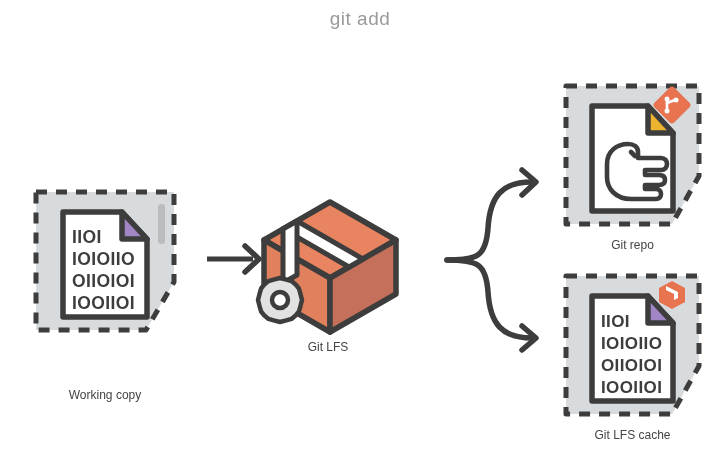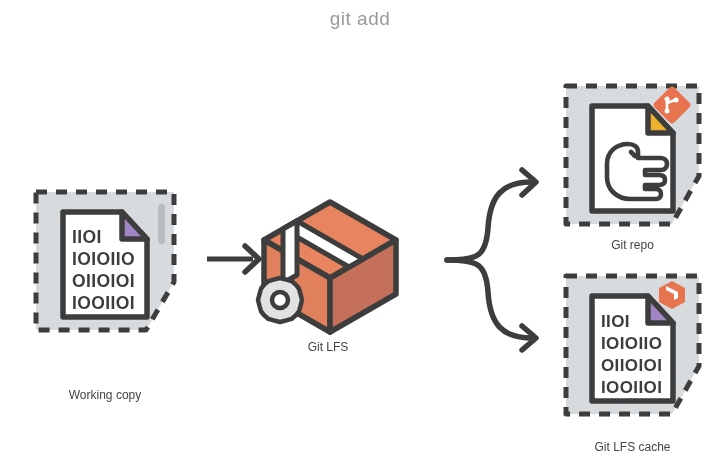--- a/index.html
+++ b/index.html
@@ -141,16 +141,16 @@
           <text x="41" y="79">IOIOIIO</text>
           <text x="41" y="101">OIIOIOI</text>
           <text x="41" y="123">IOOIIOI</text>
         </g>
       </g>
       <g transform="translate(112,25)">
         <path d="M0,-14 L13,-7 L13,7 L0,14 L-13,7 L-13,-7 Z" fill="#e8734f"></path>
         <path d="M-6,-9 L6,-3 L6,3 L2,5 L2,-1 L-6,-5 Z" fill="#ffffff"></path>
       </g>
     </svg>
-    <div class="caption" style="top:158px;margin-top:12px;">Git LFS cache</div>
+    <div class="caption" style="top:158px;">Git LFS cache</div>
   </div>
 
 </div>
 
 </body></html>

